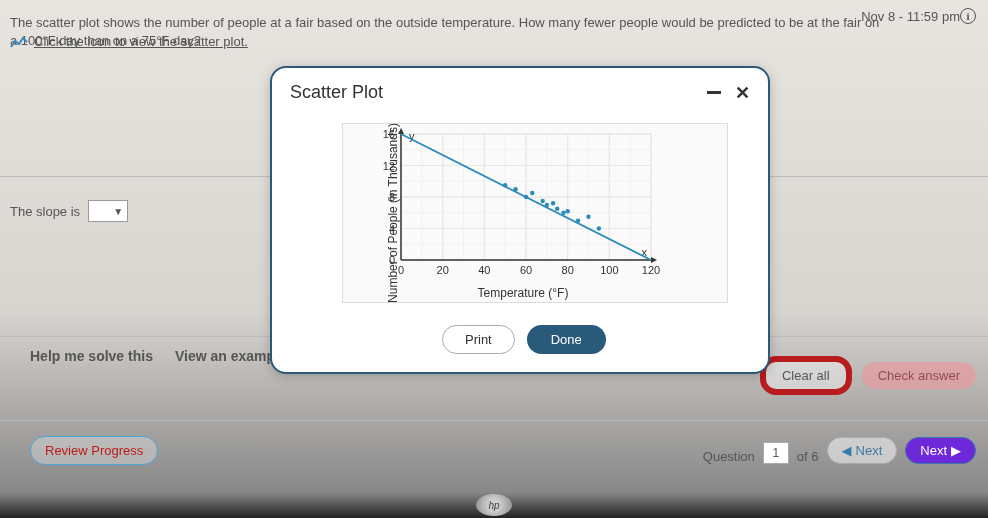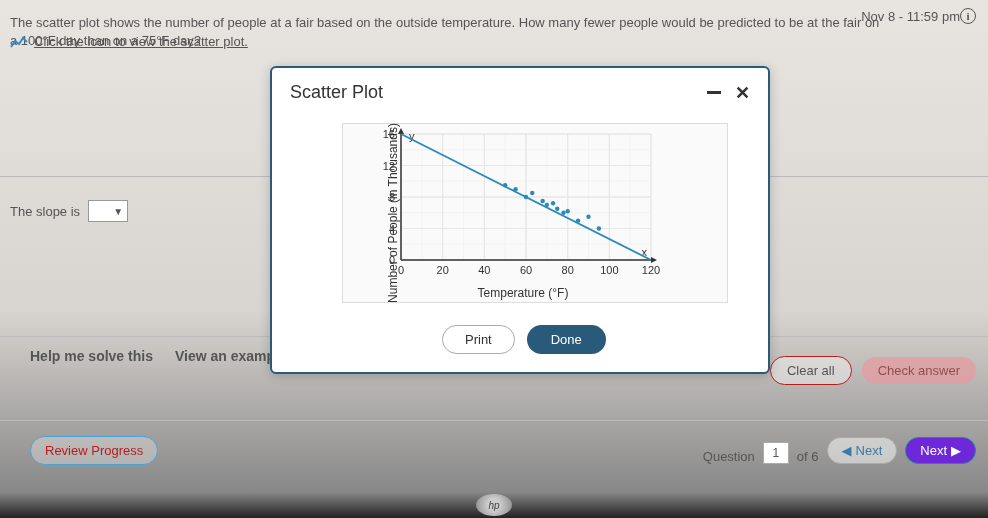--- a/index.html
+++ b/index.html
@@ -160,21 +160,21 @@
     }
     .right-actions {
       position: absolute;
       top: 356px;
       right: 12px;
       display: flex;
       gap: 10px;
       align-items: center;
     }
     .clear-btn {
-      border: 1px solid #b91c1c;
+      border: 6px solid #b91c1c;
       border-radius: 16px;
       padding: 6px 16px;
       font-size: 13px;
       color: #555;
       background: rgba(255,255,255,0.4);
     }
     .check-btn {
       border-radius: 16px;
       padding: 6px 16px;
       font-size: 13px;
@@ -183,21 +183,21 @@
       opacity: 0.7;
     }
     
     .modal {
       position: absolute;
       top: 66px;
       left: 270px;
       width: 500px;
       background: #fff;
       border: 2px solid #2a5a7a;
-      border-radius: 6px;
+      border-radius: 16px;
       box-shadow: 0 2px 12px rgba(0,0,0,0.2);
     }
     .modal-header {
       display: flex;
       align-items: center;
       justify-content: space-between;
       padding: 14px 18px 10px 18px;
     }
     .modal-title {
       font-size: 18px;

